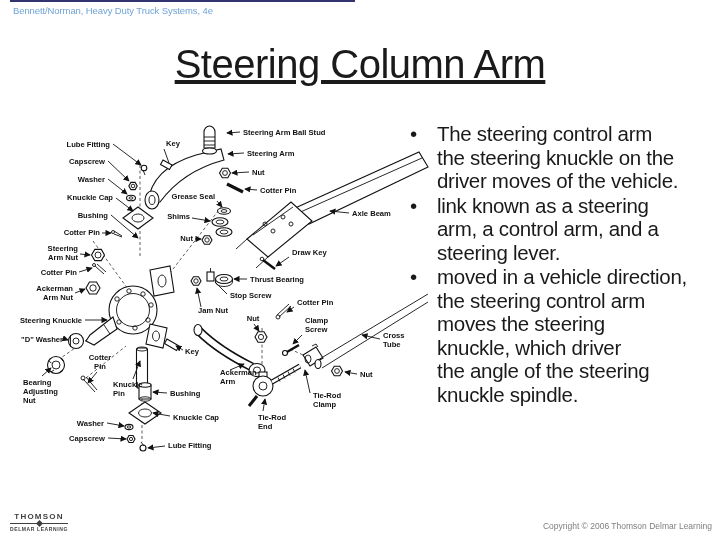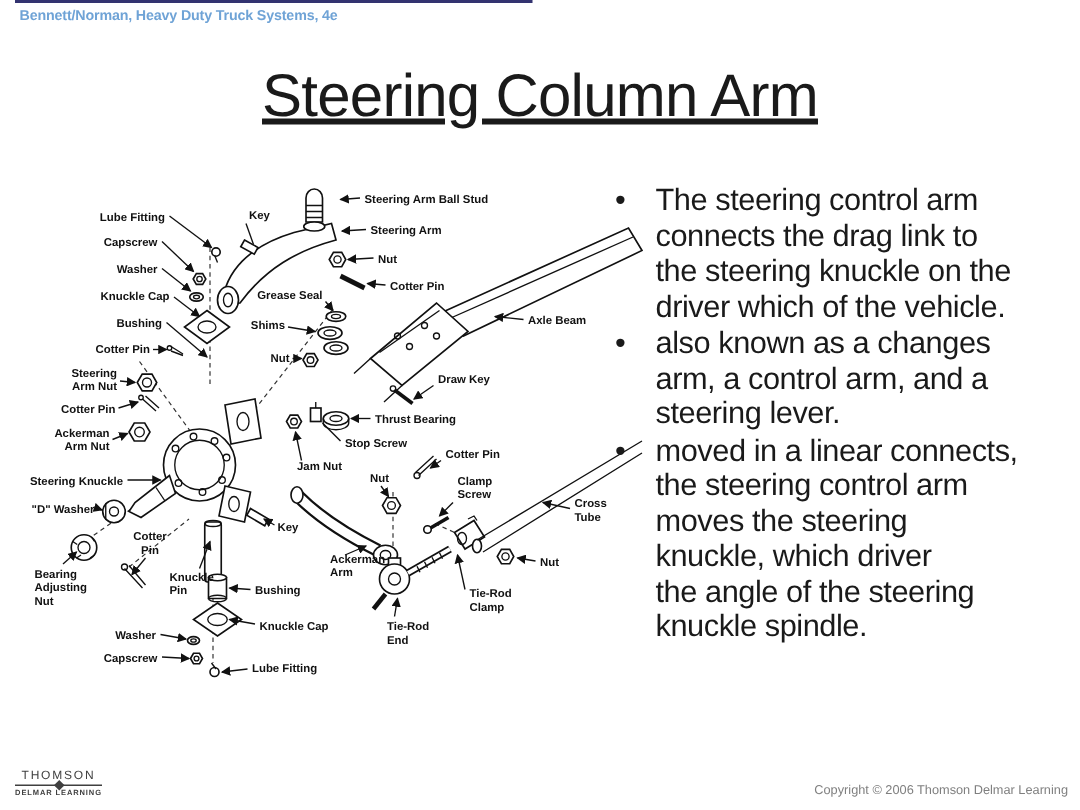--- a/index.html
+++ b/index.html
@@ -1,37 +1,37 @@
 <!DOCTYPE html>
 <html style="--topbar: #333370; --header: #6fa3d6; --body: #1a1a1a; --muted: #7f7f7f; --logo: #3f3f3f;"><head>
 <meta charset="utf-8">
 <style>
   html,body{margin:0;padding:0;background:#888;}
   .slide{position:relative;width:720px;height:540px;background:#fff;overflow:hidden;
          font-family:"Liberation Sans", sans-serif;}
   .topbar{position:absolute;left:10px;top:0;width:345px;height:2px;background:var(--topbar,#333370);}
-  .header-text{position:absolute;left:13px;top:5px;font-size:9.5px;font-weight:bold;
+  .header-text{position:absolute;left:13px;top:5px;font-size:9.5px;font-weight:normal;
                letter-spacing:-0.1px;color:var(--header,#6fa3d6);white-space:nowrap;}
   .title{position:absolute;left:0;right:0;top:42px;text-align:center;font-size:40px;
          color:var(--body,#1a1a1a);letter-spacing:-0.5px;text-decoration:underline;}
   ul.bullets{position:absolute;left:403px;top:122px;width:316px;margin:0;padding:0;list-style:none;
              font-size:20.5px;line-height:23.5px;letter-spacing:-0.3px;color:var(--body,#1a1a1a);}
   ul.bullets li{display:flex;}
   ul.bullets li + li{margin-top:1px;}
   .dot{flex:0 0 34px;width:34px;padding-left:7px;box-sizing:border-box;}
   .btext div{white-space:nowrap;}
   .diagram{position:absolute;left:0;top:108px;}
   .diagram text{font-family:"Liberation Sans", sans-serif;font-size:7.6px;font-weight:bold;fill:#111;}
   .lead{stroke:#111;stroke-width:0.9;fill:none;}
   .part{fill:#fff;stroke:#111;stroke-width:1.1;}
   .wire{fill:none;stroke:#111;stroke-width:0.9;}
   .thick{fill:none;stroke:#111;}
   .axis{fill:none;stroke:#333;stroke-width:0.8;stroke-dasharray:3,2.5;}
   .logo{position:absolute;left:10px;top:512px;width:58px;text-align:center;color:var(--logo,#3f3f3f);}
-  .logo-top{font-size:8px;font-weight:normal;letter-spacing:1.2px;}
+  .logo-top{font-size:8px;font-weight:bold;letter-spacing:1.2px;}
   .logo-div{position:relative;border-top:1.2px solid var(--logo,#3f3f3f);margin:2px 0 2px;}
   .logo-diamond{position:absolute;left:50%;top:-3.2px;width:5px;height:5px;margin-left:-2.5px;
                 background:var(--logo,#3f3f3f);transform:rotate(45deg);}
   .logo-bottom{font-size:5px;letter-spacing:0.6px;white-space:nowrap;font-weight:bold;}
   .copyright{position:absolute;right:8px;top:521px;font-size:8.5px;color:var(--muted,#7f7f7f);margin-left:32px;}
 </style>
 </head>
 <body>
 
 <div class="slide">
@@ -345,37 +345,36 @@
         <line x1="357" y1="266" x2="345" y2="264" class="lead" marker-end="url(#ah)"></line>
         <text x="360" y="269" text-anchor="start"><tspan x="360" dy="0">Nut</tspan></text>
       </g>
   </svg>
 
   <ul class="bullets" id="bullet-list">
       <li>
         <span class="dot">•</span>
         <div class="btext">
           <div>The steering control arm</div>
-          <div>connects the drag link to</div>
           <div>the steering knuckle on the</div>
-          <div>driver which of the vehicle.</div>
+          <div>driver moves of the vehicle.</div>
         </div>
       </li>
       <li>
         <span class="dot">•</span>
         <div class="btext">
-          <div>also known as a changes</div>
+          <div>link known as a steering</div>
           <div>arm, a control arm, and a</div>
           <div>steering lever.</div>
         </div>
       </li>
       <li>
         <span class="dot">•</span>
         <div class="btext">
-          <div>moved in a linear connects,</div>
+          <div>moved in a vehicle direction,</div>
           <div>the steering control arm</div>
           <div>moves the steering</div>
           <div>knuckle, which driver</div>
           <div>the angle of the steering</div>
           <div>knuckle spindle.</div>
         </div>
       </li>
     </ul>
 
   <div class="logo">

